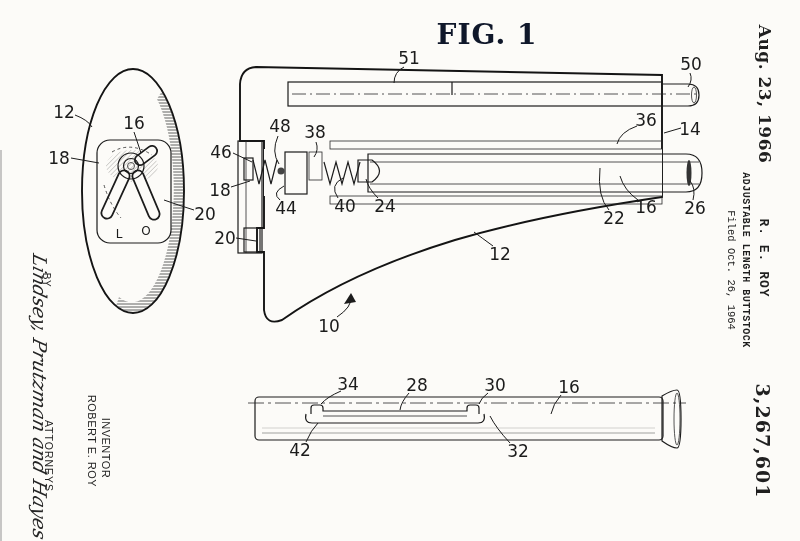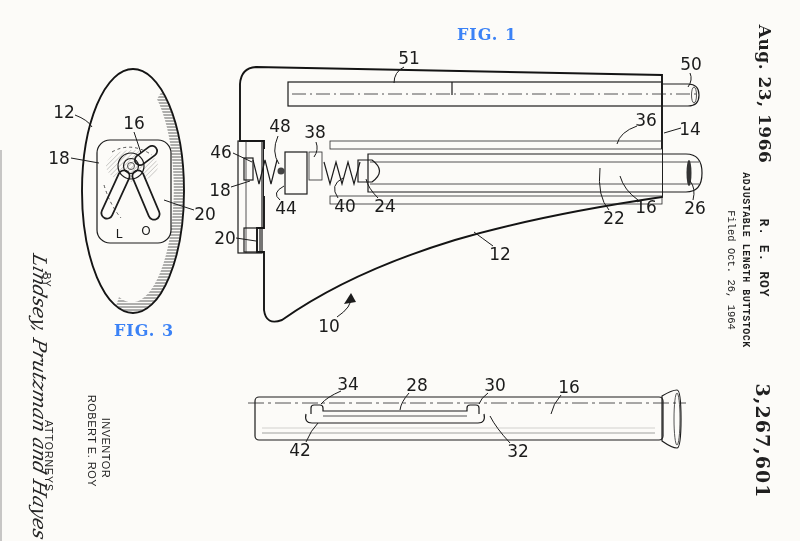--- a/index.html
+++ b/index.html
@@ -22,22 +22,22 @@
   .filed{font-size:10.5px;}
   .smallcaps{font-size:10.5px;letter-spacing:1px;}
   .invline{font-size:11px;letter-spacing:.5px;}
   .signature{
     font-family:"DejaVu Serif",serif;font-style:italic;font-size:19px;
     transform:translate(-50%,-50%) rotate(90deg) skewX(-14deg);
     color:#262626;
   }
   .caption{
     position:absolute; transform:translate(-50%,-50%);
-    font-family:"DejaVu Serif",serif; font-weight:bold; font-size:16px;
-    letter-spacing:1px; color:#3b82f6; white-space:nowrap;
+    font-family:"DejaVu Serif",serif; font-weight:bold; font-size:28px;
+    letter-spacing:1px; color:#0f172a; white-space:nowrap;
   }
   .edge{position:absolute;left:0;top:150px;width:2px;height:391px;background:#9a9a9a;opacity:.55;}
   
   .s  {stroke:#1c1c1c;stroke-width:1.2;fill:none;}
   .s2 {stroke:#141414;stroke-width:1.9;fill:none;}
   .thin{stroke:#2a2a2a;stroke-width:.8;fill:none;}
   .leader{stroke:#1c1c1c;stroke-width:1;fill:none;}
   .ref{font-family:"DejaVu Sans",sans-serif;font-size:17px;fill:#1b1b1b;text-anchor:middle;}
   .ref-sm{font-family:"DejaVu Sans",sans-serif;font-size:12px;fill:#1b1b1b;text-anchor:middle;}
 </style>
@@ -191,21 +191,20 @@
         <path d="M71,158 L99,163" class="leader"></path>
         <text x="59" y="164" class="ref">18</text>
         <path d="M194,210 Q178,205 164,200" class="leader"></path>
         <text x="205" y="220" class="ref">20</text>
         <text x="119" y="238" class="ref-sm">L</text>
         <text x="146" y="235" class="ref-sm">O</text>
       </g>
   </svg>
 
   <div class="caption" style="left:487px;top:34px">FIG. 1</div>
-  <div class="caption" style="left:144px;top:330px">FIG. 3</div>
 
   <div class="vtext typeset date" style="left:765px;top:94px">Aug. 23, 1966</div>
   <div class="vtext tw roy" style="left:763px;top:258px">R. E. ROY</div>
   <div class="vtext tw title" style="left:745px;top:260px">ADJUSTABLE LENGTH BUTTSTOCK</div>
   <div class="vtext tw filed" style="left:731px;top:270px">Filed Oct. 26, 1964</div>
   <div class="vtext typeset patnum" style="left:763px;top:441px">3,267,601</div>
 
   <div class="vtext invline" style="left:46px;top:280px;font-size:10px">BY</div>
   <div class="vtext signature" style="left:40px;top:397px">Lindsey, Prutzman and Hayes</div>
   <div class="vtext smallcaps" style="left:49px;top:456px">ATTORNEYS</div>

